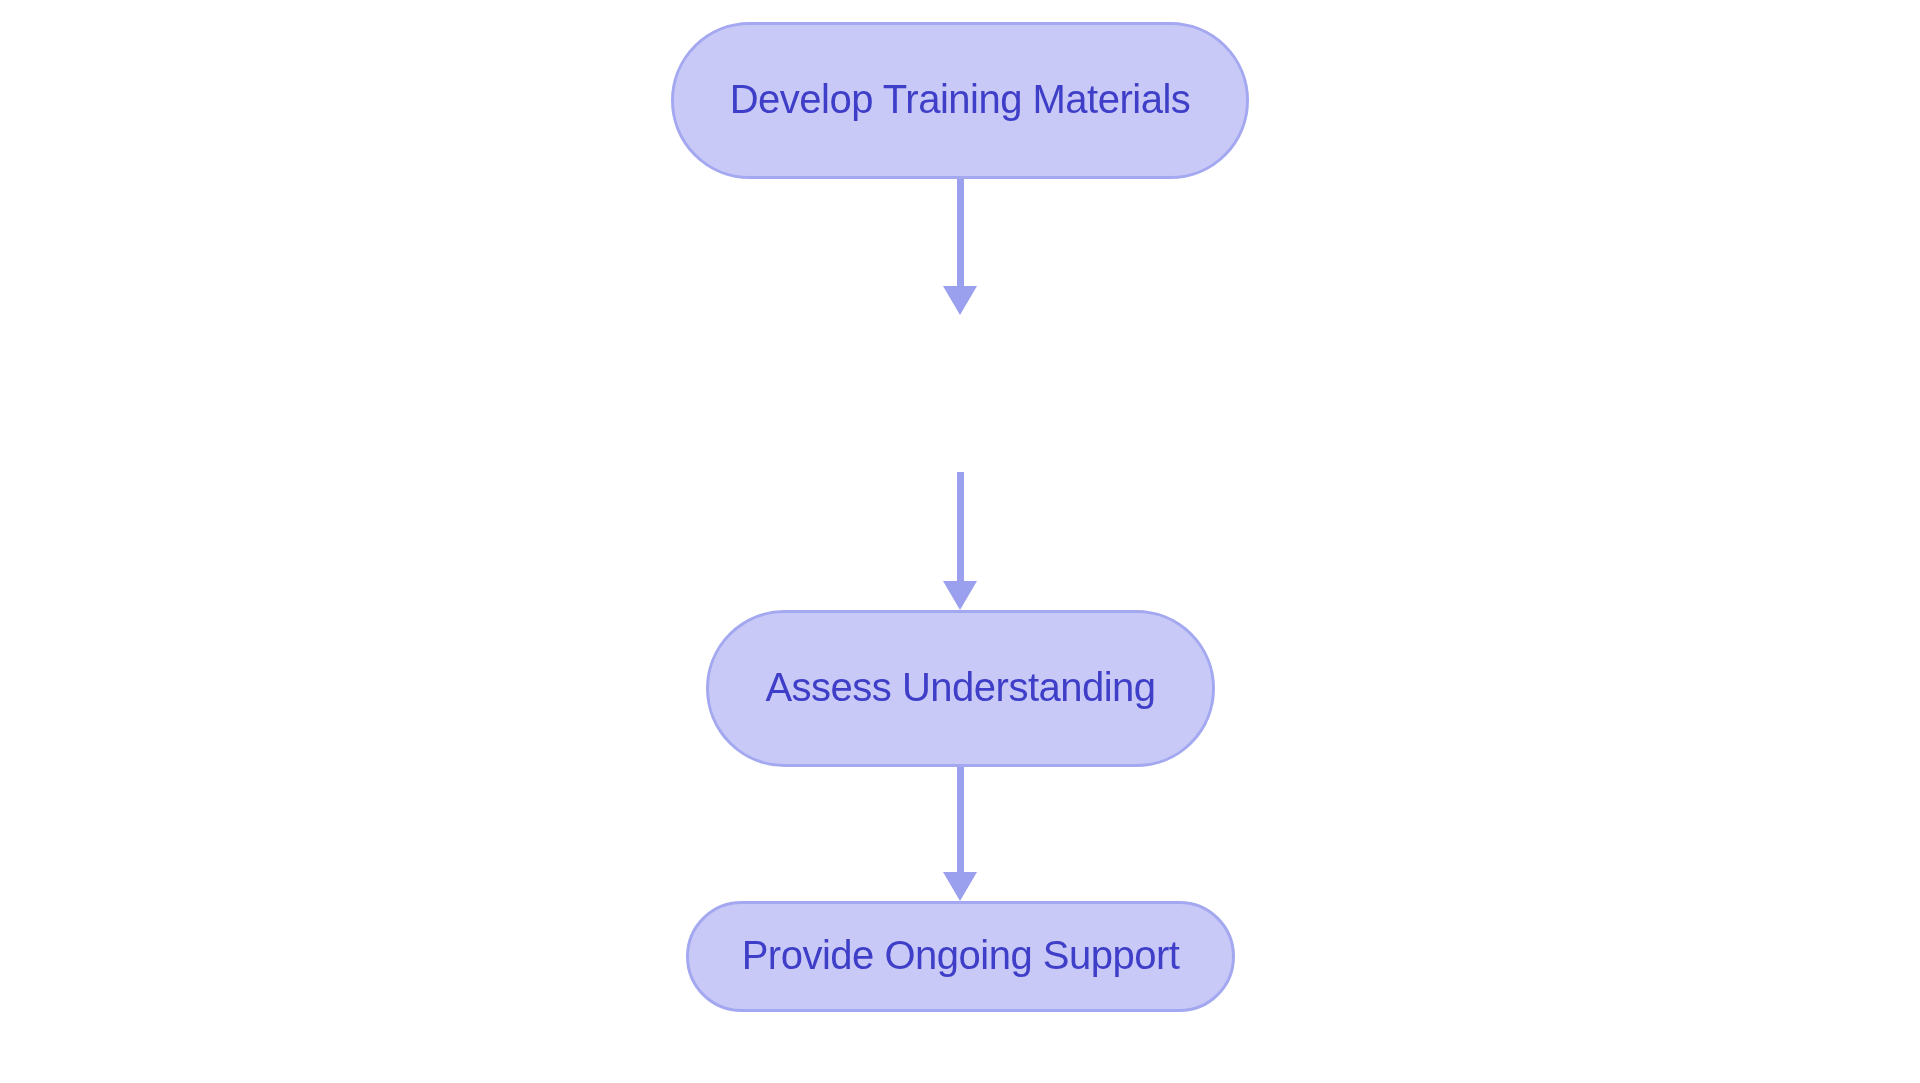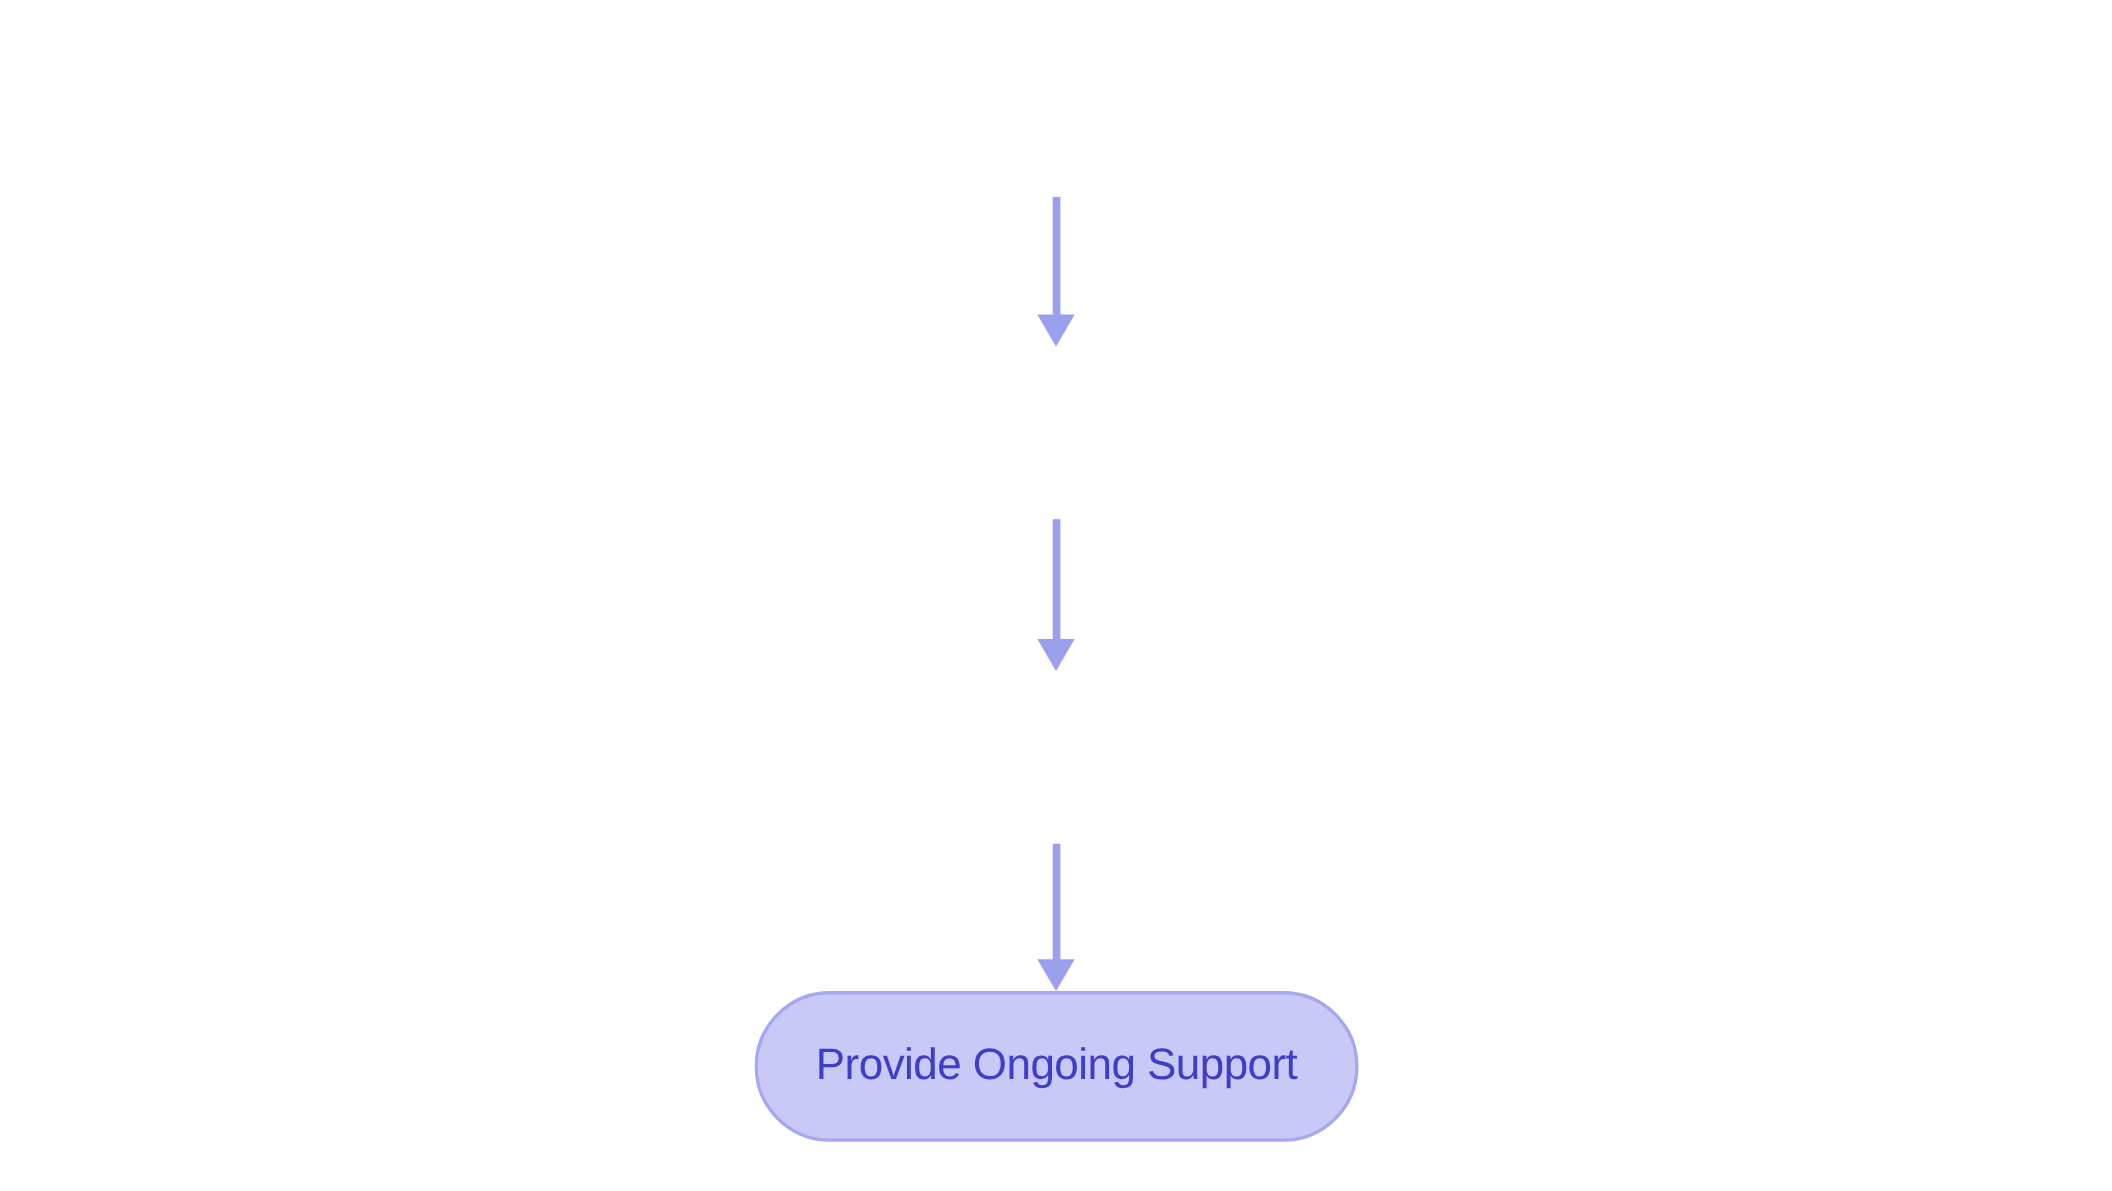--- a/index.html
+++ b/index.html
@@ -36,21 +36,21 @@
     color: var(--node-text);
     font-size: 40px;
     letter-spacing: -0.5px;
     white-space: nowrap;
     line-height: 1;
     padding-bottom: 4px;
   }
   .node-1 { left: 671px; top: 22px;  width: 578px; height: 157px; }
   .node-2 { left: 671px; top: 315px; width: 578px; height: 157px; }
   .node-3 { left: 706px; top: 610px; width: 509px; height: 157px; }
-  .node-4 { left: 686px; top: 901px; width: 549px; height: 137px; }
+  .node-4 { left: 686px; top: 901px; width: 549px; height: 111px; }
 
   .flow-arrow {
     position: absolute;
     left: 960px;
     width: 0;
   }
   .arrow-1 { top: 179px; height: 136px; }
   .arrow-2 { top: 472px; height: 138px; }
   .arrow-3 { top: 767px; height: 134px; }
 
@@ -76,32 +76,38 @@
   }
   .arrow-1 .head { top: 107px; }
   .arrow-2 .head { top: 109px; }
   .arrow-3 .head { top: 105px; }
 </style>
 </head>
 <body>
 
 <div class="canvas">
 
+  <div class="flow-node node-1">
+    <span class="label">Develop Training Materials</span>
+  </div>
 
   <div class="flow-arrow arrow-1">
     <div class="line"></div>
     <div class="head"></div>
   </div>
 
 
   <div class="flow-arrow arrow-2">
     <div class="line"></div>
     <div class="head"></div>
   </div>
 
+  <div class="flow-node node-3">
+    <span class="label">Assess Understanding</span>
+  </div>
 
   <div class="flow-arrow arrow-3">
     <div class="line"></div>
     <div class="head"></div>
   </div>
 
   <div class="flow-node node-4">
     <span class="label">Provide Ongoing Support</span>
   </div>
 

